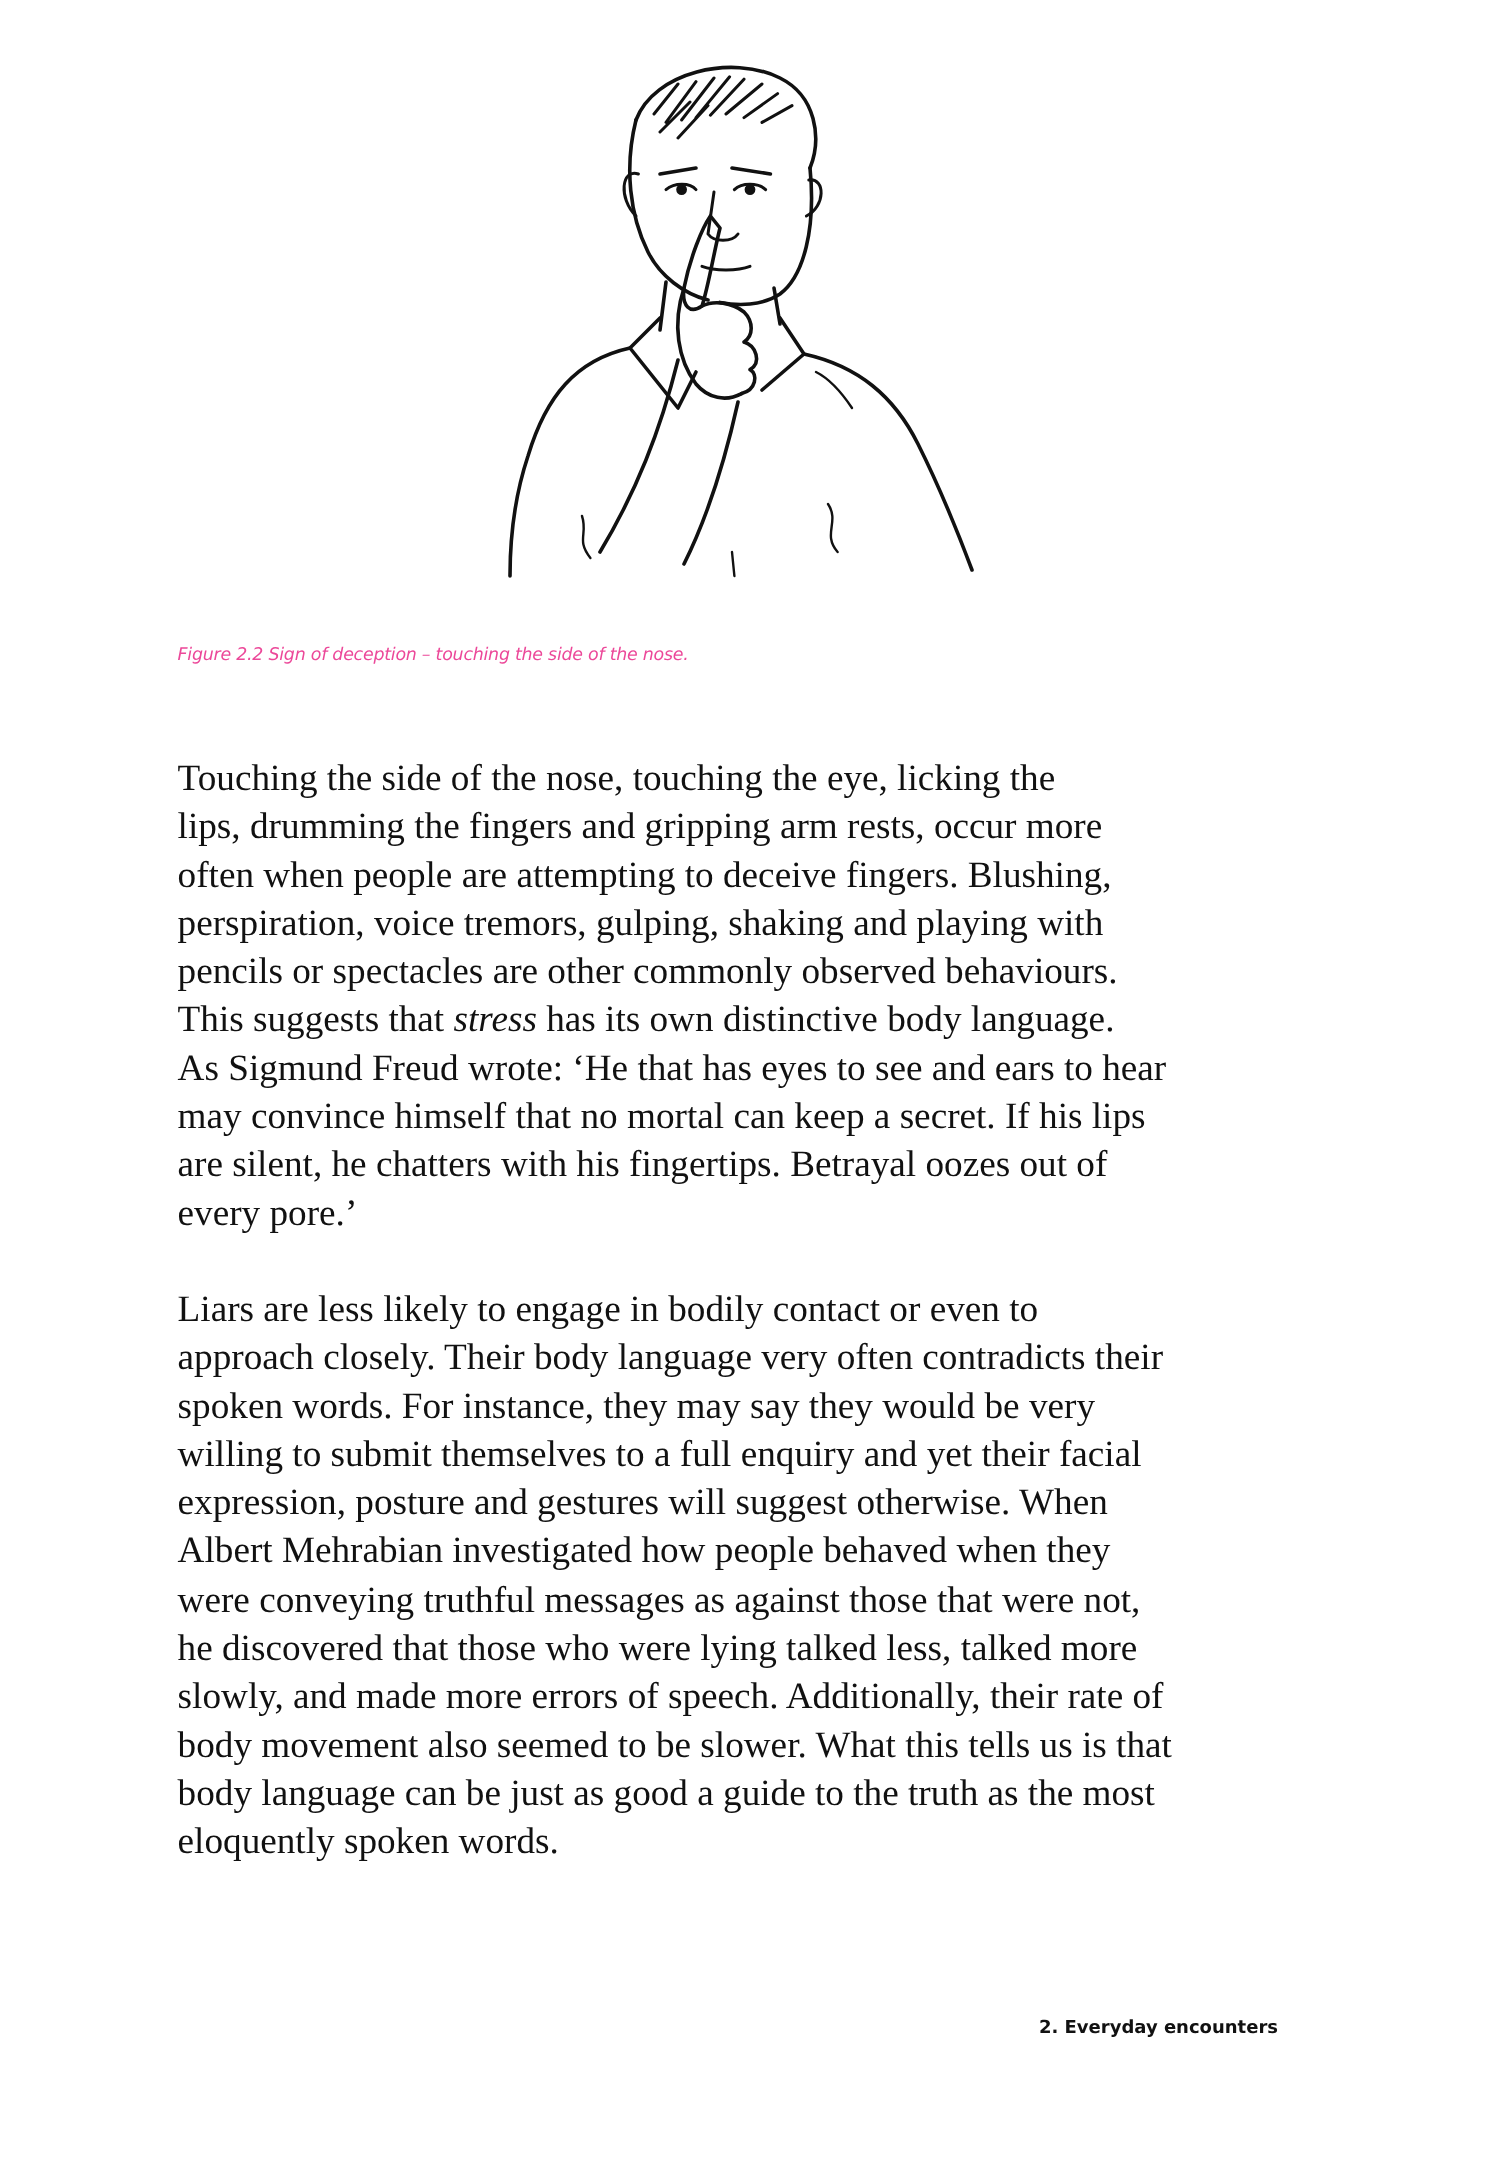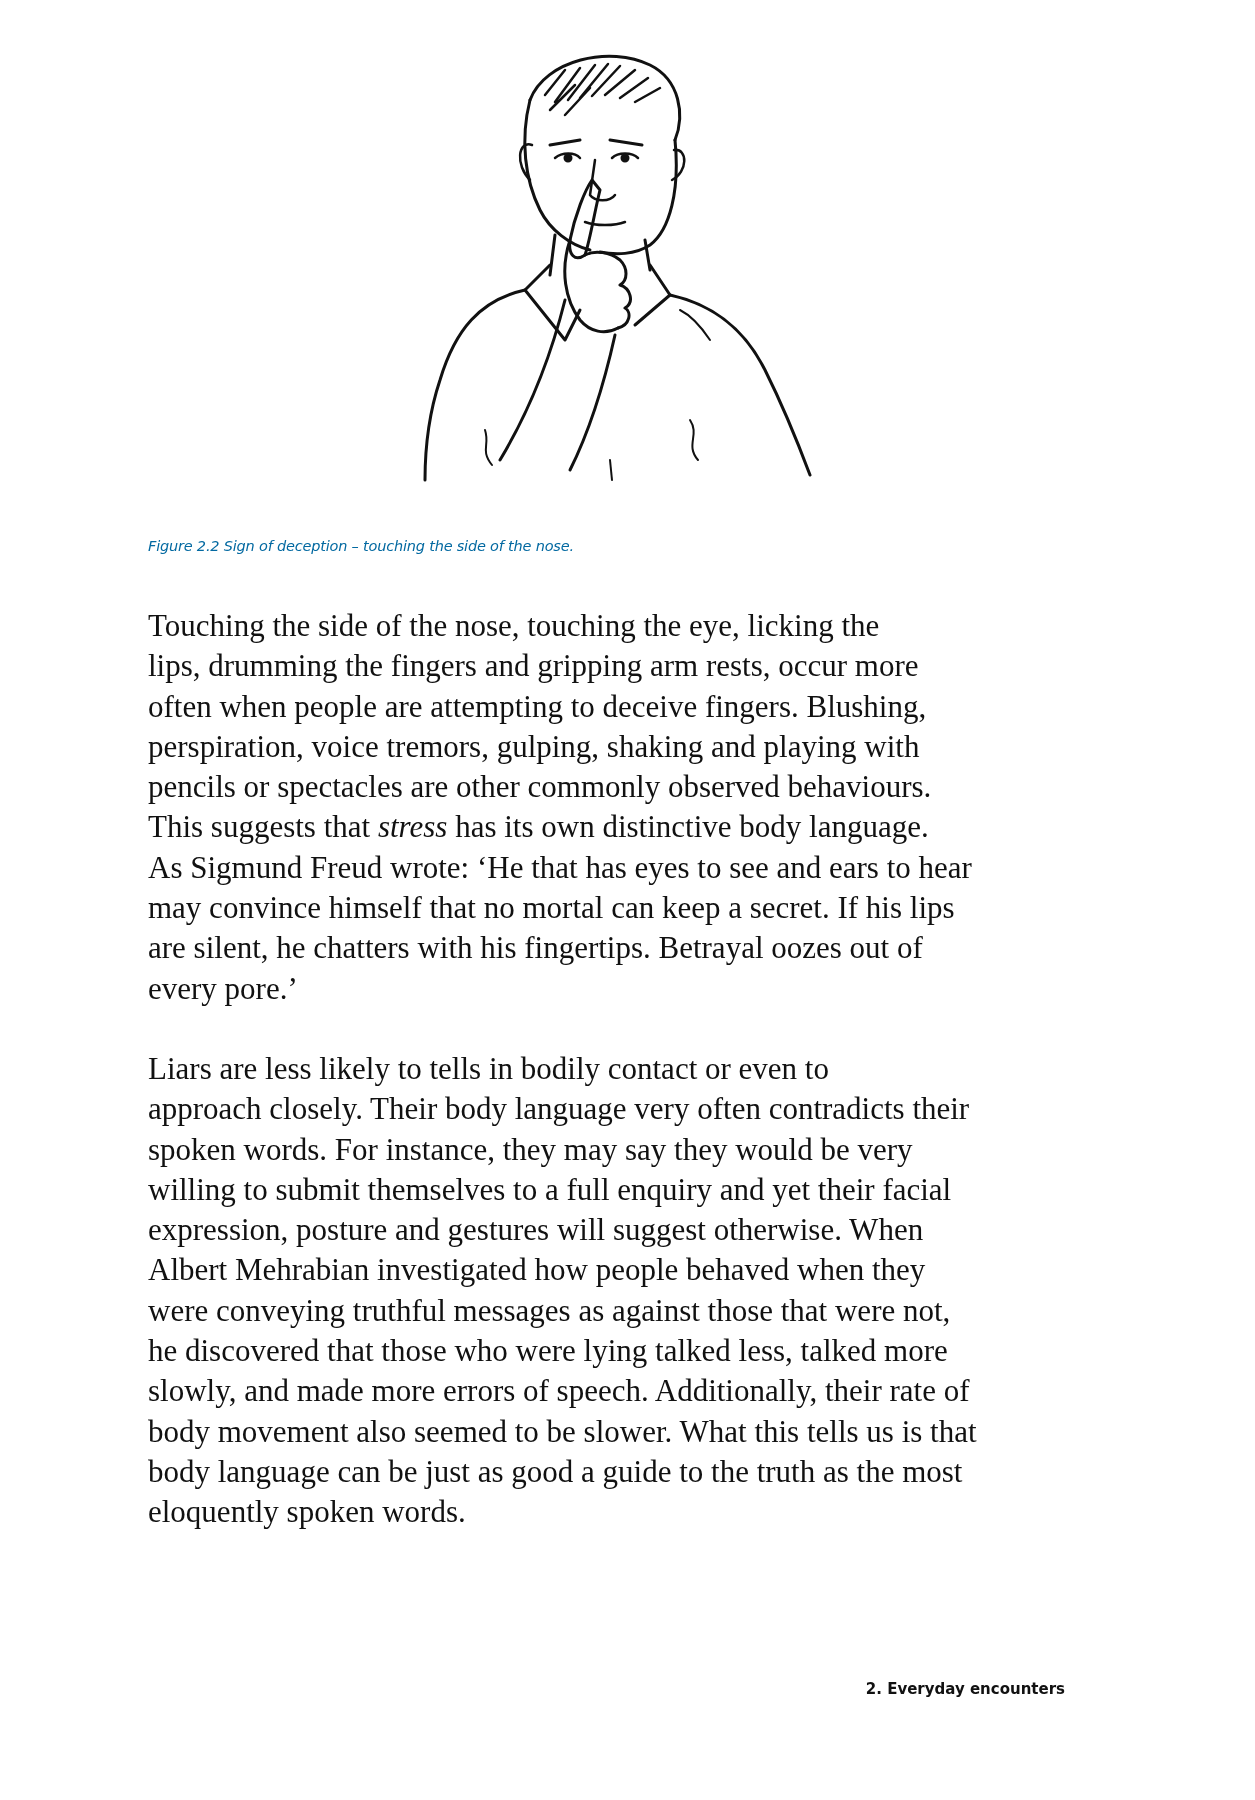--- a/index.html
+++ b/index.html
@@ -25,27 +25,27 @@
       width: 100%;
       height: 100%;
     }
     .caption {
       position: absolute;
       left: 148px;
       top: 538px;
       font-family: "DejaVu Sans", sans-serif;
       font-style: italic;
       font-size: 14.5px;
-      color: #0369a1;
+      color: #ec4899;
       letter-spacing: -0.2px;
     }
     .body-text {
       position: absolute;
       left: 148px;
-      top: 606px;
+      top: 628px;
       width: 980px;
       font-family: "Liberation Serif", serif;
       font-size: 31px;
       line-height: 40.3px;
       color: #111;
     }
     .para {
       margin: 0 0 40px 0;
     }
     .line {
@@ -122,21 +122,21 @@
     <span class="line">often when people are attempting to deceive fingers. Blushing,</span>
     <span class="line">perspiration, voice tremors, gulping, shaking and playing with</span>
     <span class="line">pencils or spectacles are other commonly observed behaviours.</span>
     <span class="line"><span>This suggests that </span><em>stress</em><span> has its own distinctive body language.</span></span>
     <span class="line">As Sigmund Freud wrote: ‘He that has eyes to see and ears to hear</span>
     <span class="line">may convince himself that no mortal can keep a secret. If his lips</span>
     <span class="line">are silent, he chatters with his fingertips. Betrayal oozes out of</span>
     <span class="line">every pore.’</span>
   </p>
   <p class="para">
-    <span class="line">Liars are less likely to tells in bodily contact or even to</span>
+    <span class="line">Liars are less likely to engage in bodily contact or even to</span>
     <span class="line">approach closely. Their body language very often contradicts their</span>
     <span class="line">spoken words. For instance, they may say they would be very</span>
     <span class="line">willing to submit themselves to a full enquiry and yet their facial</span>
     <span class="line">expression, posture and gestures will suggest otherwise. When</span>
     <span class="line">Albert Mehrabian investigated how people behaved when they</span>
     <span class="line">were conveying truthful messages as against those that were not,</span>
     <span class="line">he discovered that those who were lying talked less, talked more</span>
     <span class="line">slowly, and made more errors of speech. Additionally, their rate of</span>
     <span class="line">body movement also seemed to be slower. What this tells us is that</span>
     <span class="line">body language can be just as good a guide to the truth as the most</span>

